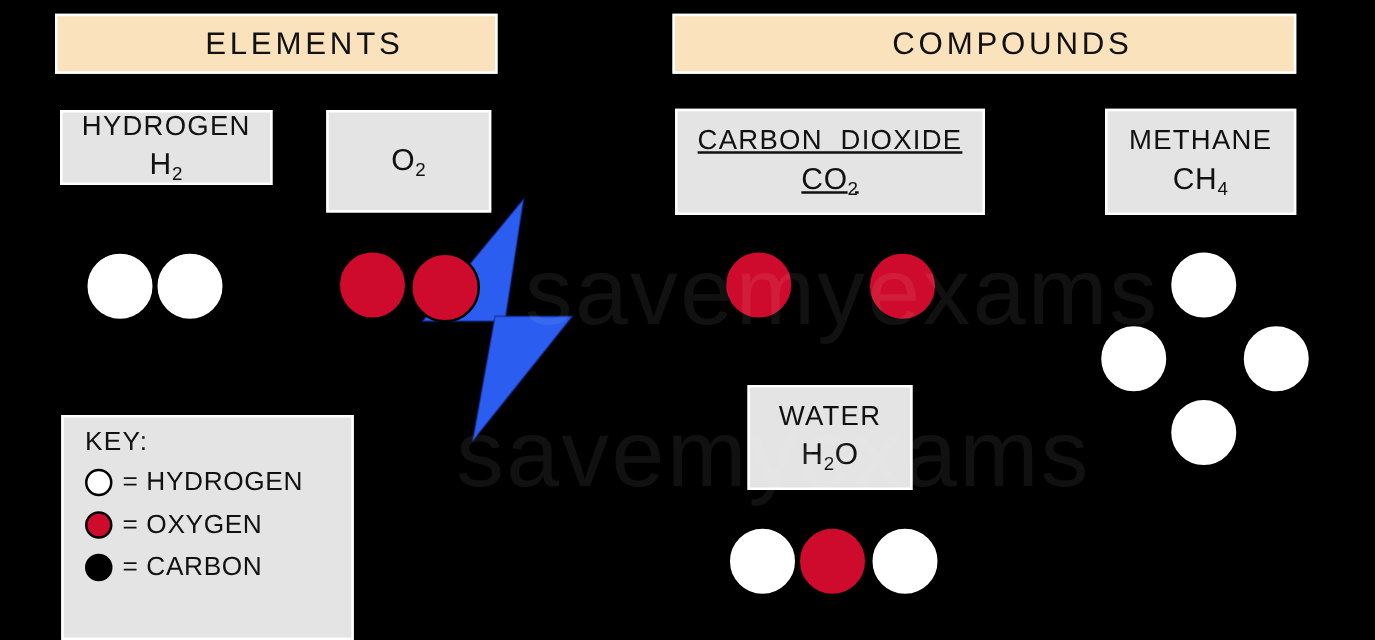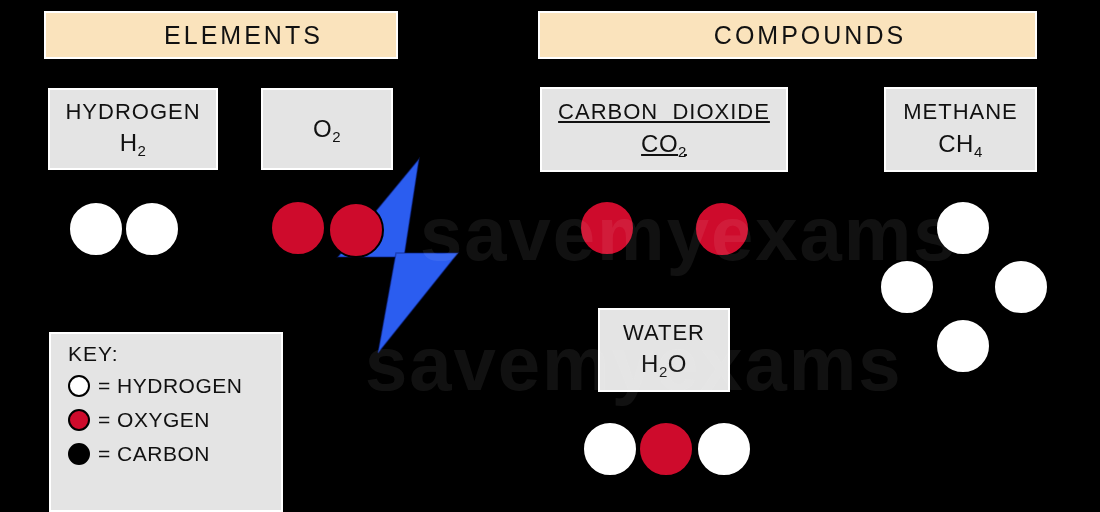--- a/index.html
+++ b/index.html
@@ -46,34 +46,34 @@
     padding:8px 0 0 17px;
   }
   .key-title{font-size:21px; letter-spacing:1px; margin-bottom:8px;}
   .key-row{display:flex; align-items:center; margin-bottom:11px; height:23px;}
   .key-swatch{
     width:22px; height:22px; border-radius:50%;
     box-sizing:border-box; border:2px solid #000; margin-right:8px; flex:0 0 auto;
   }
   .key-label{font-size:21px; letter-spacing:0.5px; white-space:pre;}
   .wm{
-    position:absolute; z-index:4; font-size:76px; font-weight:bold;
+    position:absolute; z-index:4; font-size:76px; font-weight:normal;
     letter-spacing:2px; color:#ffffff; opacity:0.065; pointer-events:none;
     white-space:nowrap;
   }
 </style>
 </head>
 <body>
 
 <div class="canvas">
 
   <div class="header" style="left:44px; top:11px; width:354px;">ELEMENTS</div>
   <div class="header" style="left:538px; top:11px; width:499px;">COMPOUNDS</div>
 
-  <div class="labelbox" style="left:48px; top:88px; width:170px; height:82px;">
+  <div class="labelbox" style="left:48px; top:88px; width:170px; height:60px;">
     <div class="lb-name">HYDROGEN</div>
     <div class="lb-formula"><span>H</span><sub>2</sub></div>
   </div>
 
   <div class="labelbox" style="left:261px; top:88px; width:132px; height:82px;">
     <div class="lb-formula"><span>O</span><sub>2</sub></div>
   </div>
 
   <div class="labelbox" style="left:540px; top:87px; width:248px; height:85px;text-decoration:underline;">
     <div class="lb-name">CARBON  DIOXIDE</div>

